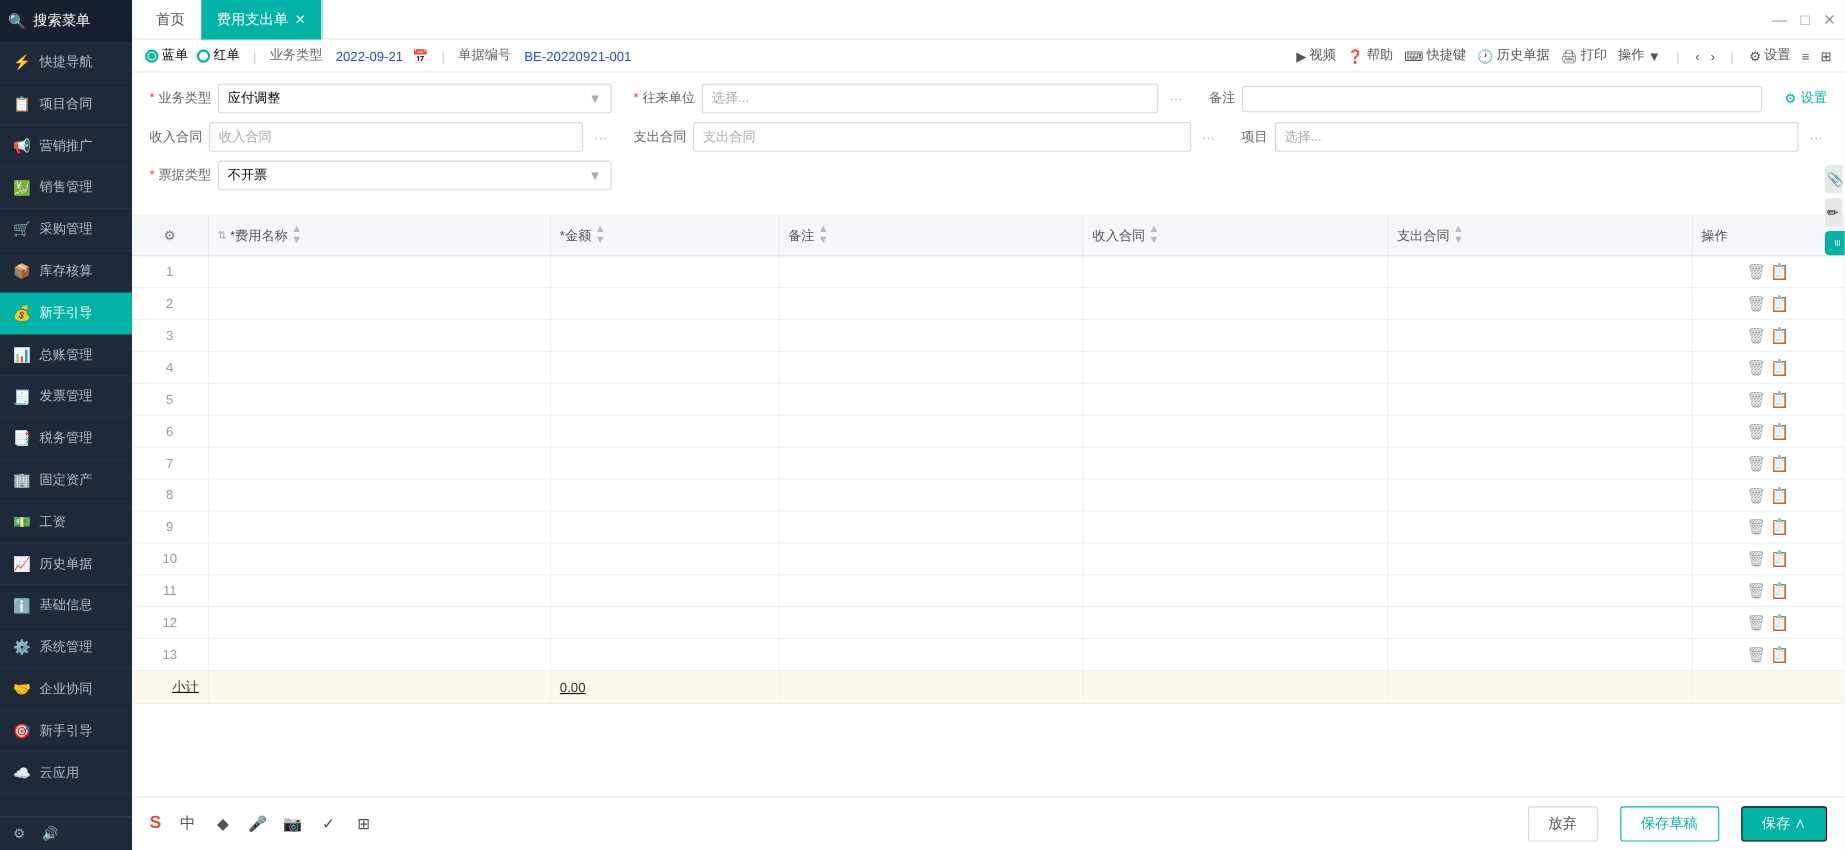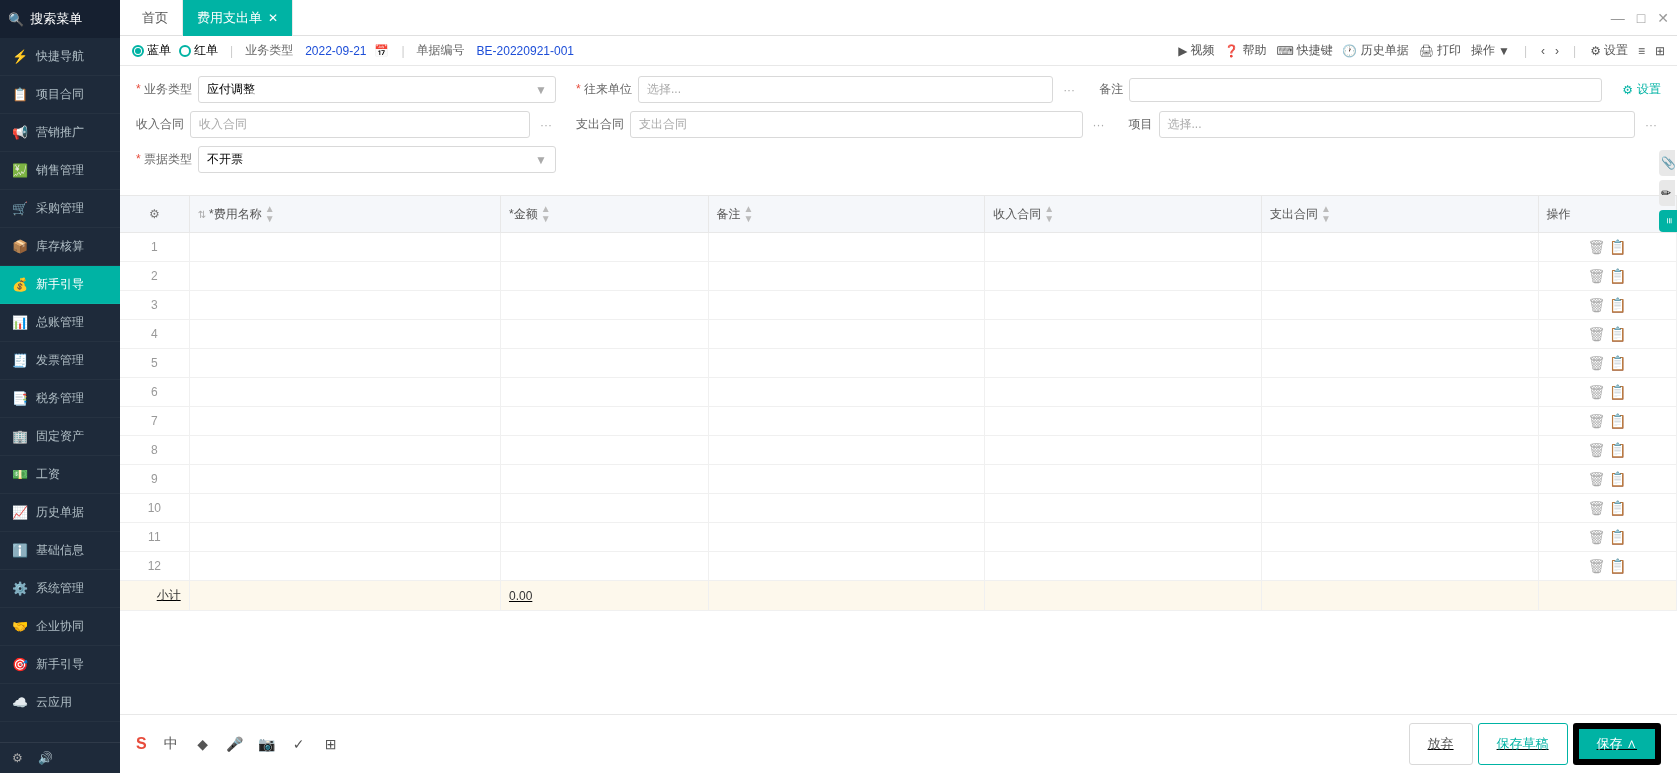--- a/index.html
+++ b/index.html
@@ -210,25 +210,25 @@
       display: flex;
       align-items: center;
       justify-content: space-between;
       padding: 8px 16px;
       flex-shrink: 0;
     }
     .bottom-icons { display: flex; gap: 8px; align-items: center; }
     .bottom-icon { width: 24px; height: 24px; display: flex; align-items: center; justify-content: center; cursor: pointer; color: #555; font-size: 14px; }
     .brand-logo { color: #e74c3c; font-weight: bold; font-size: 16px; margin-right: 4px; }
 
-    .btn-group { display: flex; gap: 5px; text-decoration: underline; }
+    .btn-group { display: flex; gap: 20px; }
     .btn { padding: 6px 18px; border-radius: 3px; cursor: pointer; font-size: 13px; border: 1px solid #d9d9d9; }
     .btn-default { background: #fff; color: #555; }
     .btn-secondary { background: #fff; color: #00b3a4; border: 1px solid #00b3a4; }
-    .btn-primary { background: #00b3a4; color: #fff; border: 6px solid #000000; }
+    .btn-primary { background: #00b3a4; color: #fff; border: 1px solid #000000; }
 
     .col-num { width: 40px; }
     .col-expense { width: 180px; }
     .col-amount { width: 120px; }
     .col-note { width: 160px; }
     .col-income { width: 160px; }
     .col-expense-con { width: 160px; }
     .col-ops { width: 80px; }
   </style>
 </head>
@@ -622,20 +622,29 @@
           </tr>
           <tr>
             <td>12</td>
             <td></td>
             <td></td>
             <td></td>
             <td></td>
             <td></td>
             <td style="text-align: center;"><span class="op-icon">🗑</span><span class="op-icon">📋</span></td>
           </tr>
+          <tr>
+            <td>13</td>
+            <td></td>
+            <td></td>
+            <td></td>
+            <td></td>
+            <td></td>
+            <td style="text-align: center;"><span class="op-icon">🗑</span><span class="op-icon">📋</span></td>
+          </tr>
           <tr class="subtotal-row">
     <td style="text-align:right;color:#333;font-weight:500;">小计</td>
     <td></td>
     <td style="color:#333;font-weight:500;">0.00</td>
     <td></td>
     <td></td>
     <td></td>
     <td></td>
   </tr>
         </tbody>

